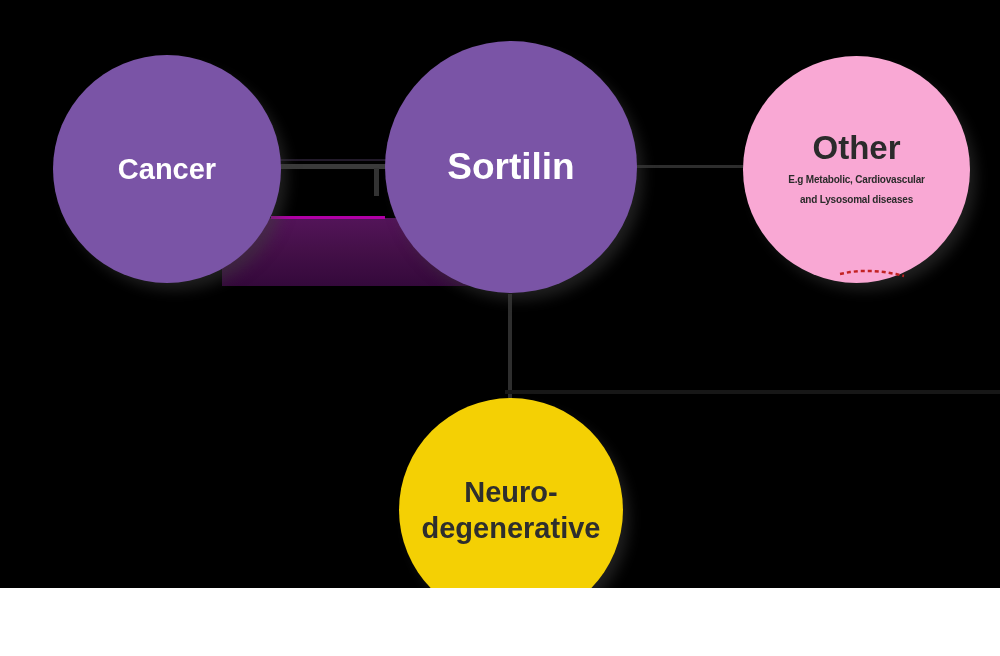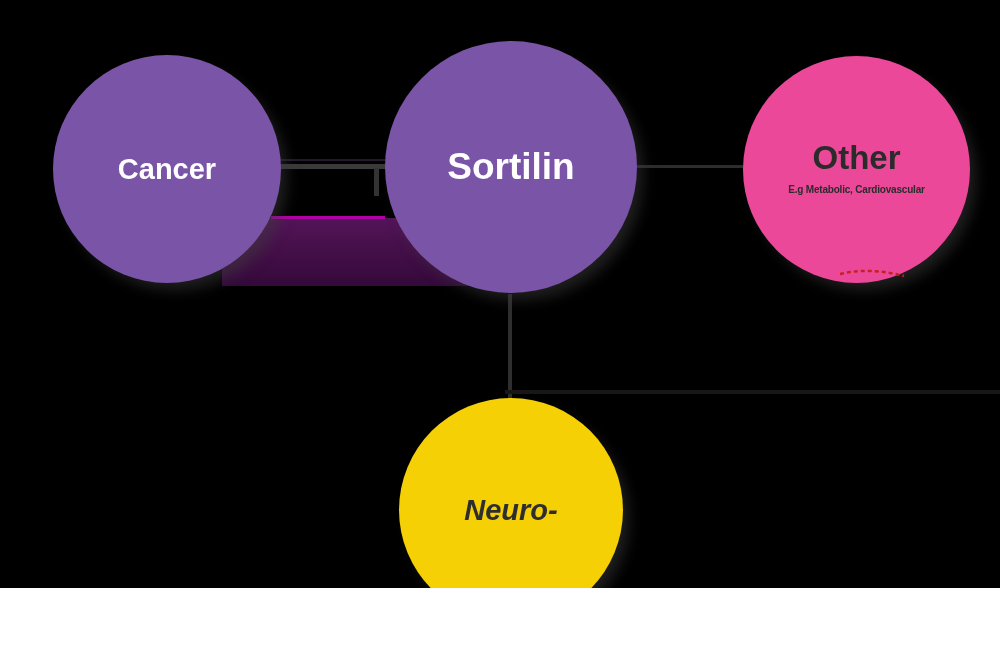--- a/index.html
+++ b/index.html
@@ -65,27 +65,29 @@
   <div class="line" id="faint-line"></div>
 
   <div class="node" id="node-cancer" style="background-color: rgb(122, 84, 166); color: rgb(255, 255, 255);">
     <div class="node-label">Cancer</div>
   </div>
 
   <div class="node" id="node-sortilin" style="background-color: rgb(122, 84, 166); color: rgb(255, 255, 255);">
     <div class="node-label">Sortilin</div>
   </div>
 
-  <div class="node" id="node-other" style="background-color: #ec4899; color: rgb(43, 43, 43); justify-content: center;">
+  <div class="node" id="node-other" style="background-color: #f9a8d4; color: rgb(43, 43, 43); justify-content: center;">
     <div class="node-label">Other</div>
     <div class="node-sub">E.g Metabolic, Cardiovascular</div>
+    <div class="node-sub">and Lysosomal diseases</div>
   </div>
 
-  <div class="node" id="node-neuro" style="background-color: rgb(244, 208, 4); color: rgb(46, 46, 46); font-style: italic;">
+  <div class="node" id="node-neuro" style="background-color: rgb(244, 208, 4); color: rgb(46, 46, 46);">
     <div class="node-label">Neuro-</div>
+    <div class="node-label">degenerative</div>
   </div>
 
   <svg class="squiggle" id="red-squiggle" width="70" height="16" viewBox="0 0 70 16">
     <path d="M2 10 L12 8 L22 7 L34 7 L46 8 L58 10 L66 12" fill="none" stroke-width="2.5" stroke-dasharray="4 3" stroke="#C32222"></path>
   </svg>
   <svg class="squiggle" id="blue-squiggle" width="52" height="20" viewBox="0 0 52 20">
     <path d="M3 6 L10 14 L17 5 L25 14 L33 5 L41 14 L48 7" fill="none" stroke-width="6" stroke-linejoin="round" stroke="#2340E8"></path>
   </svg>
 
 </div>

